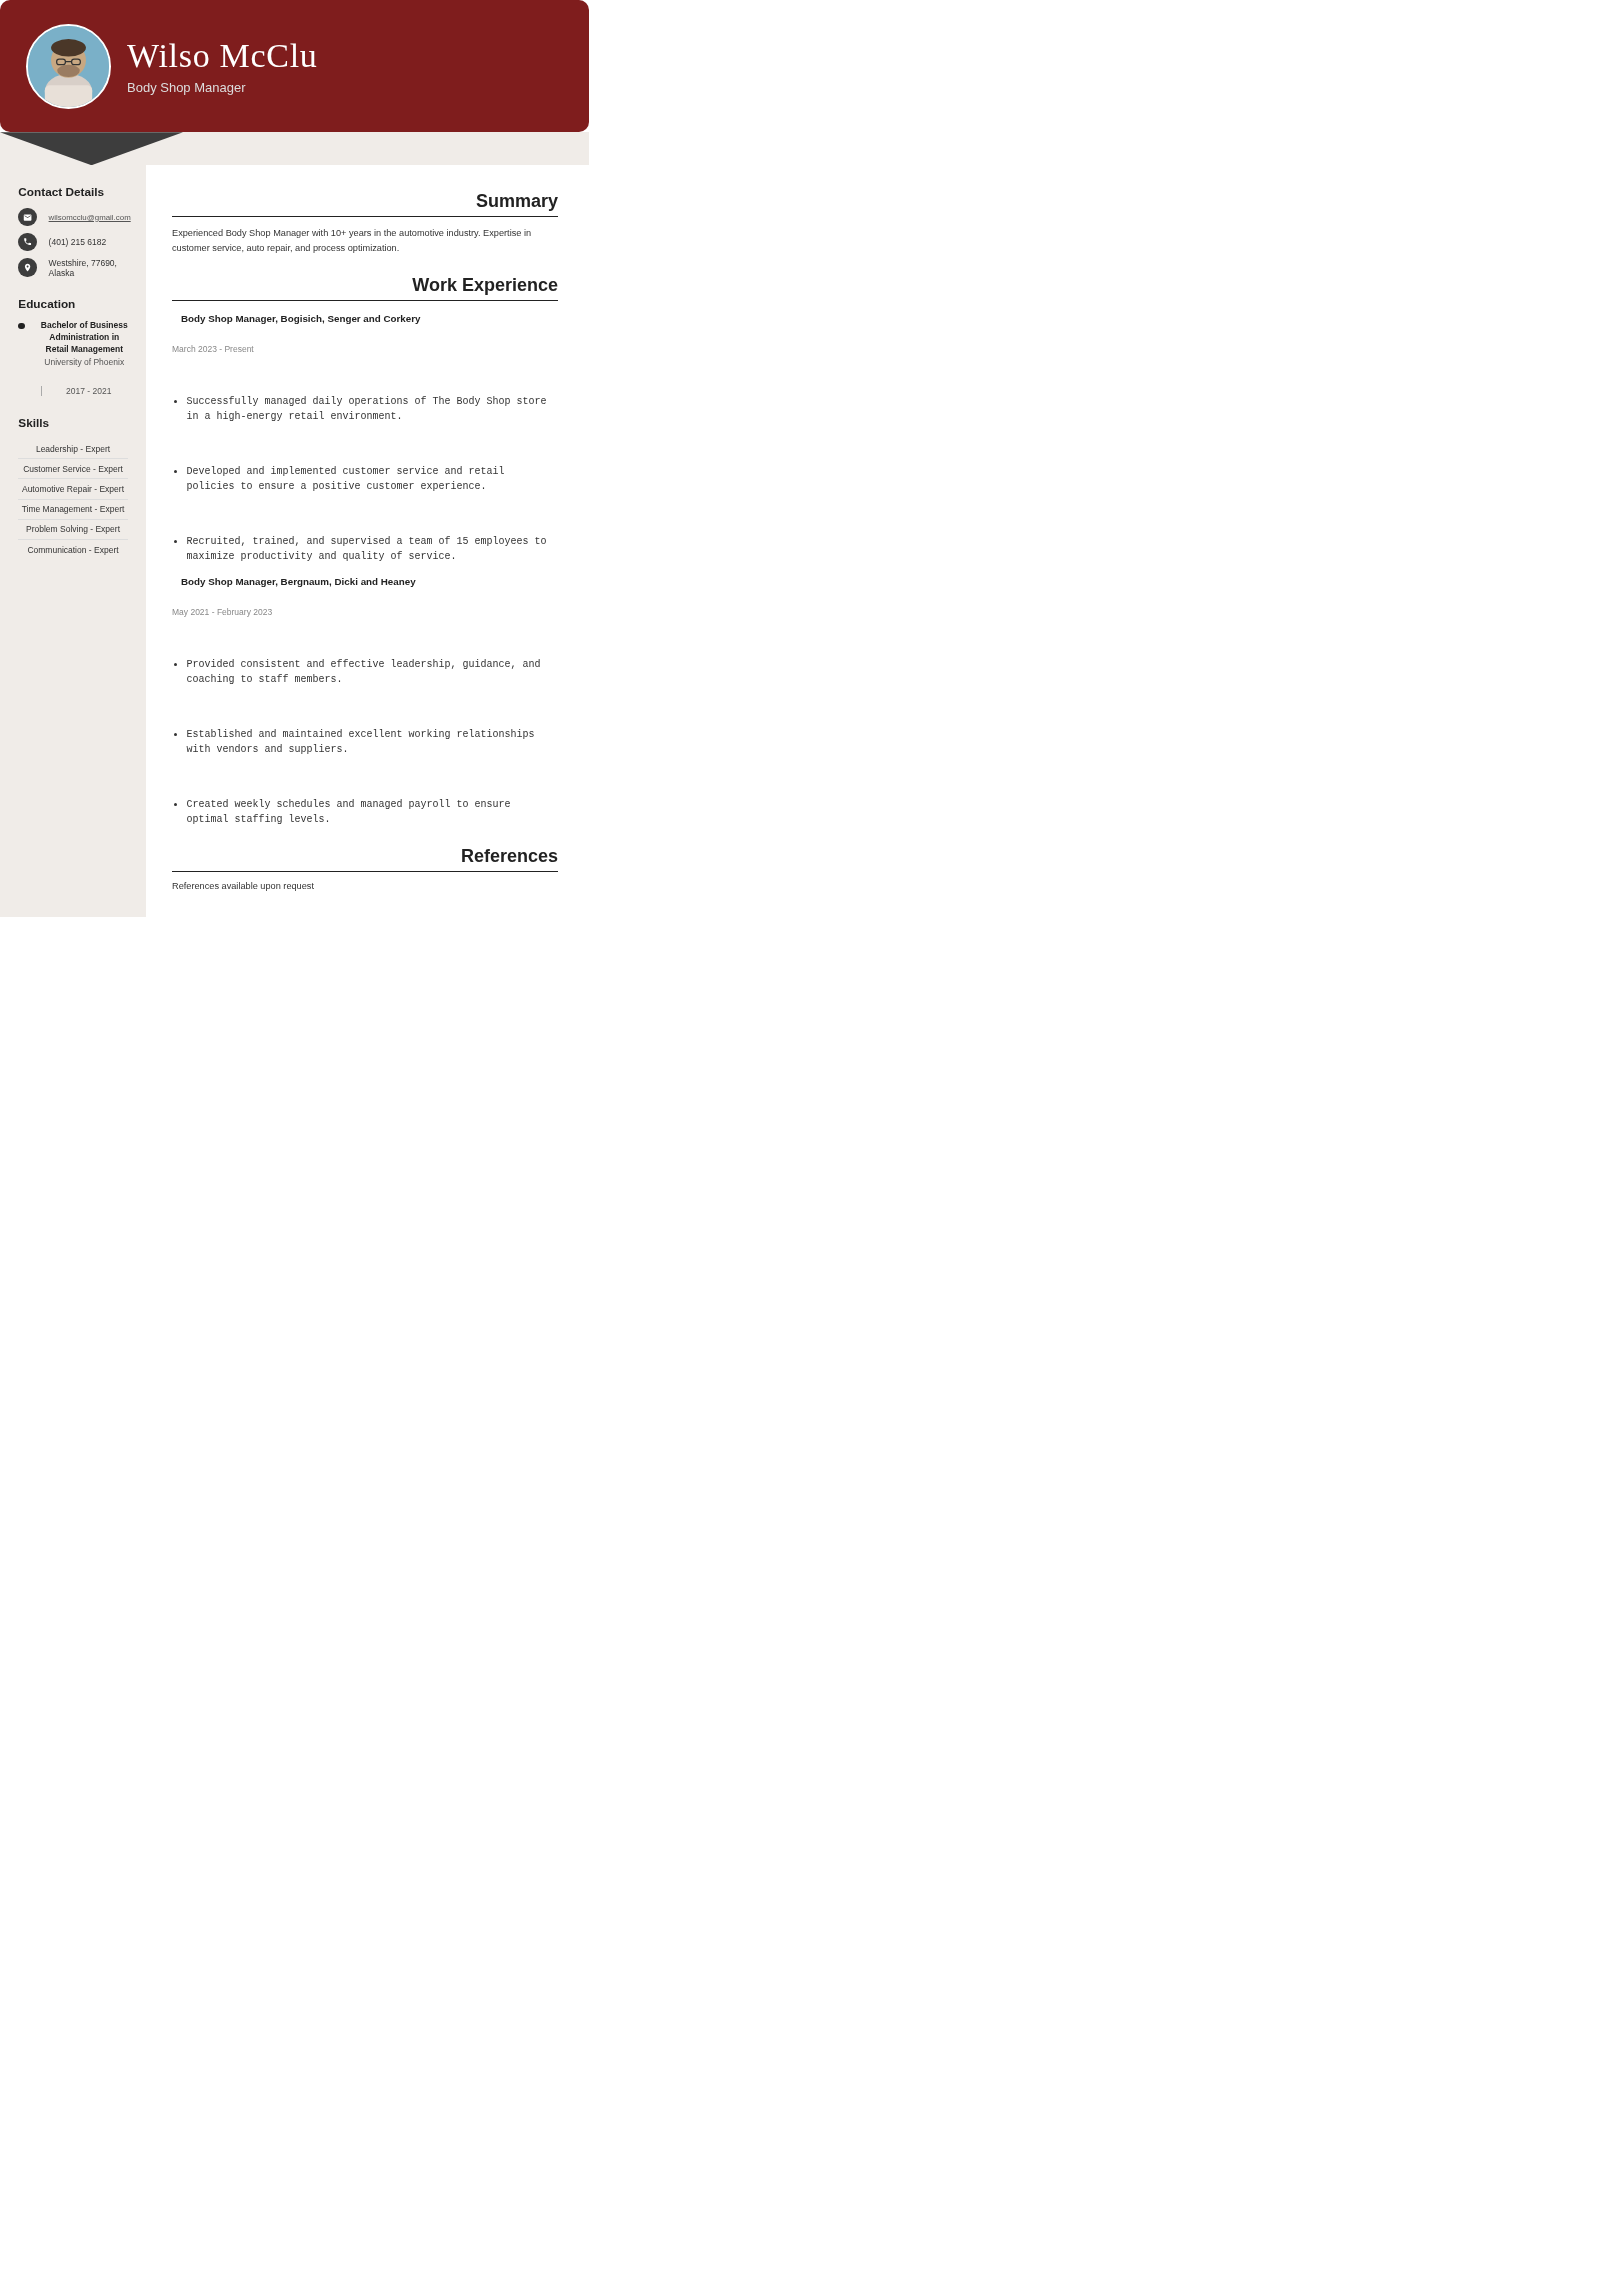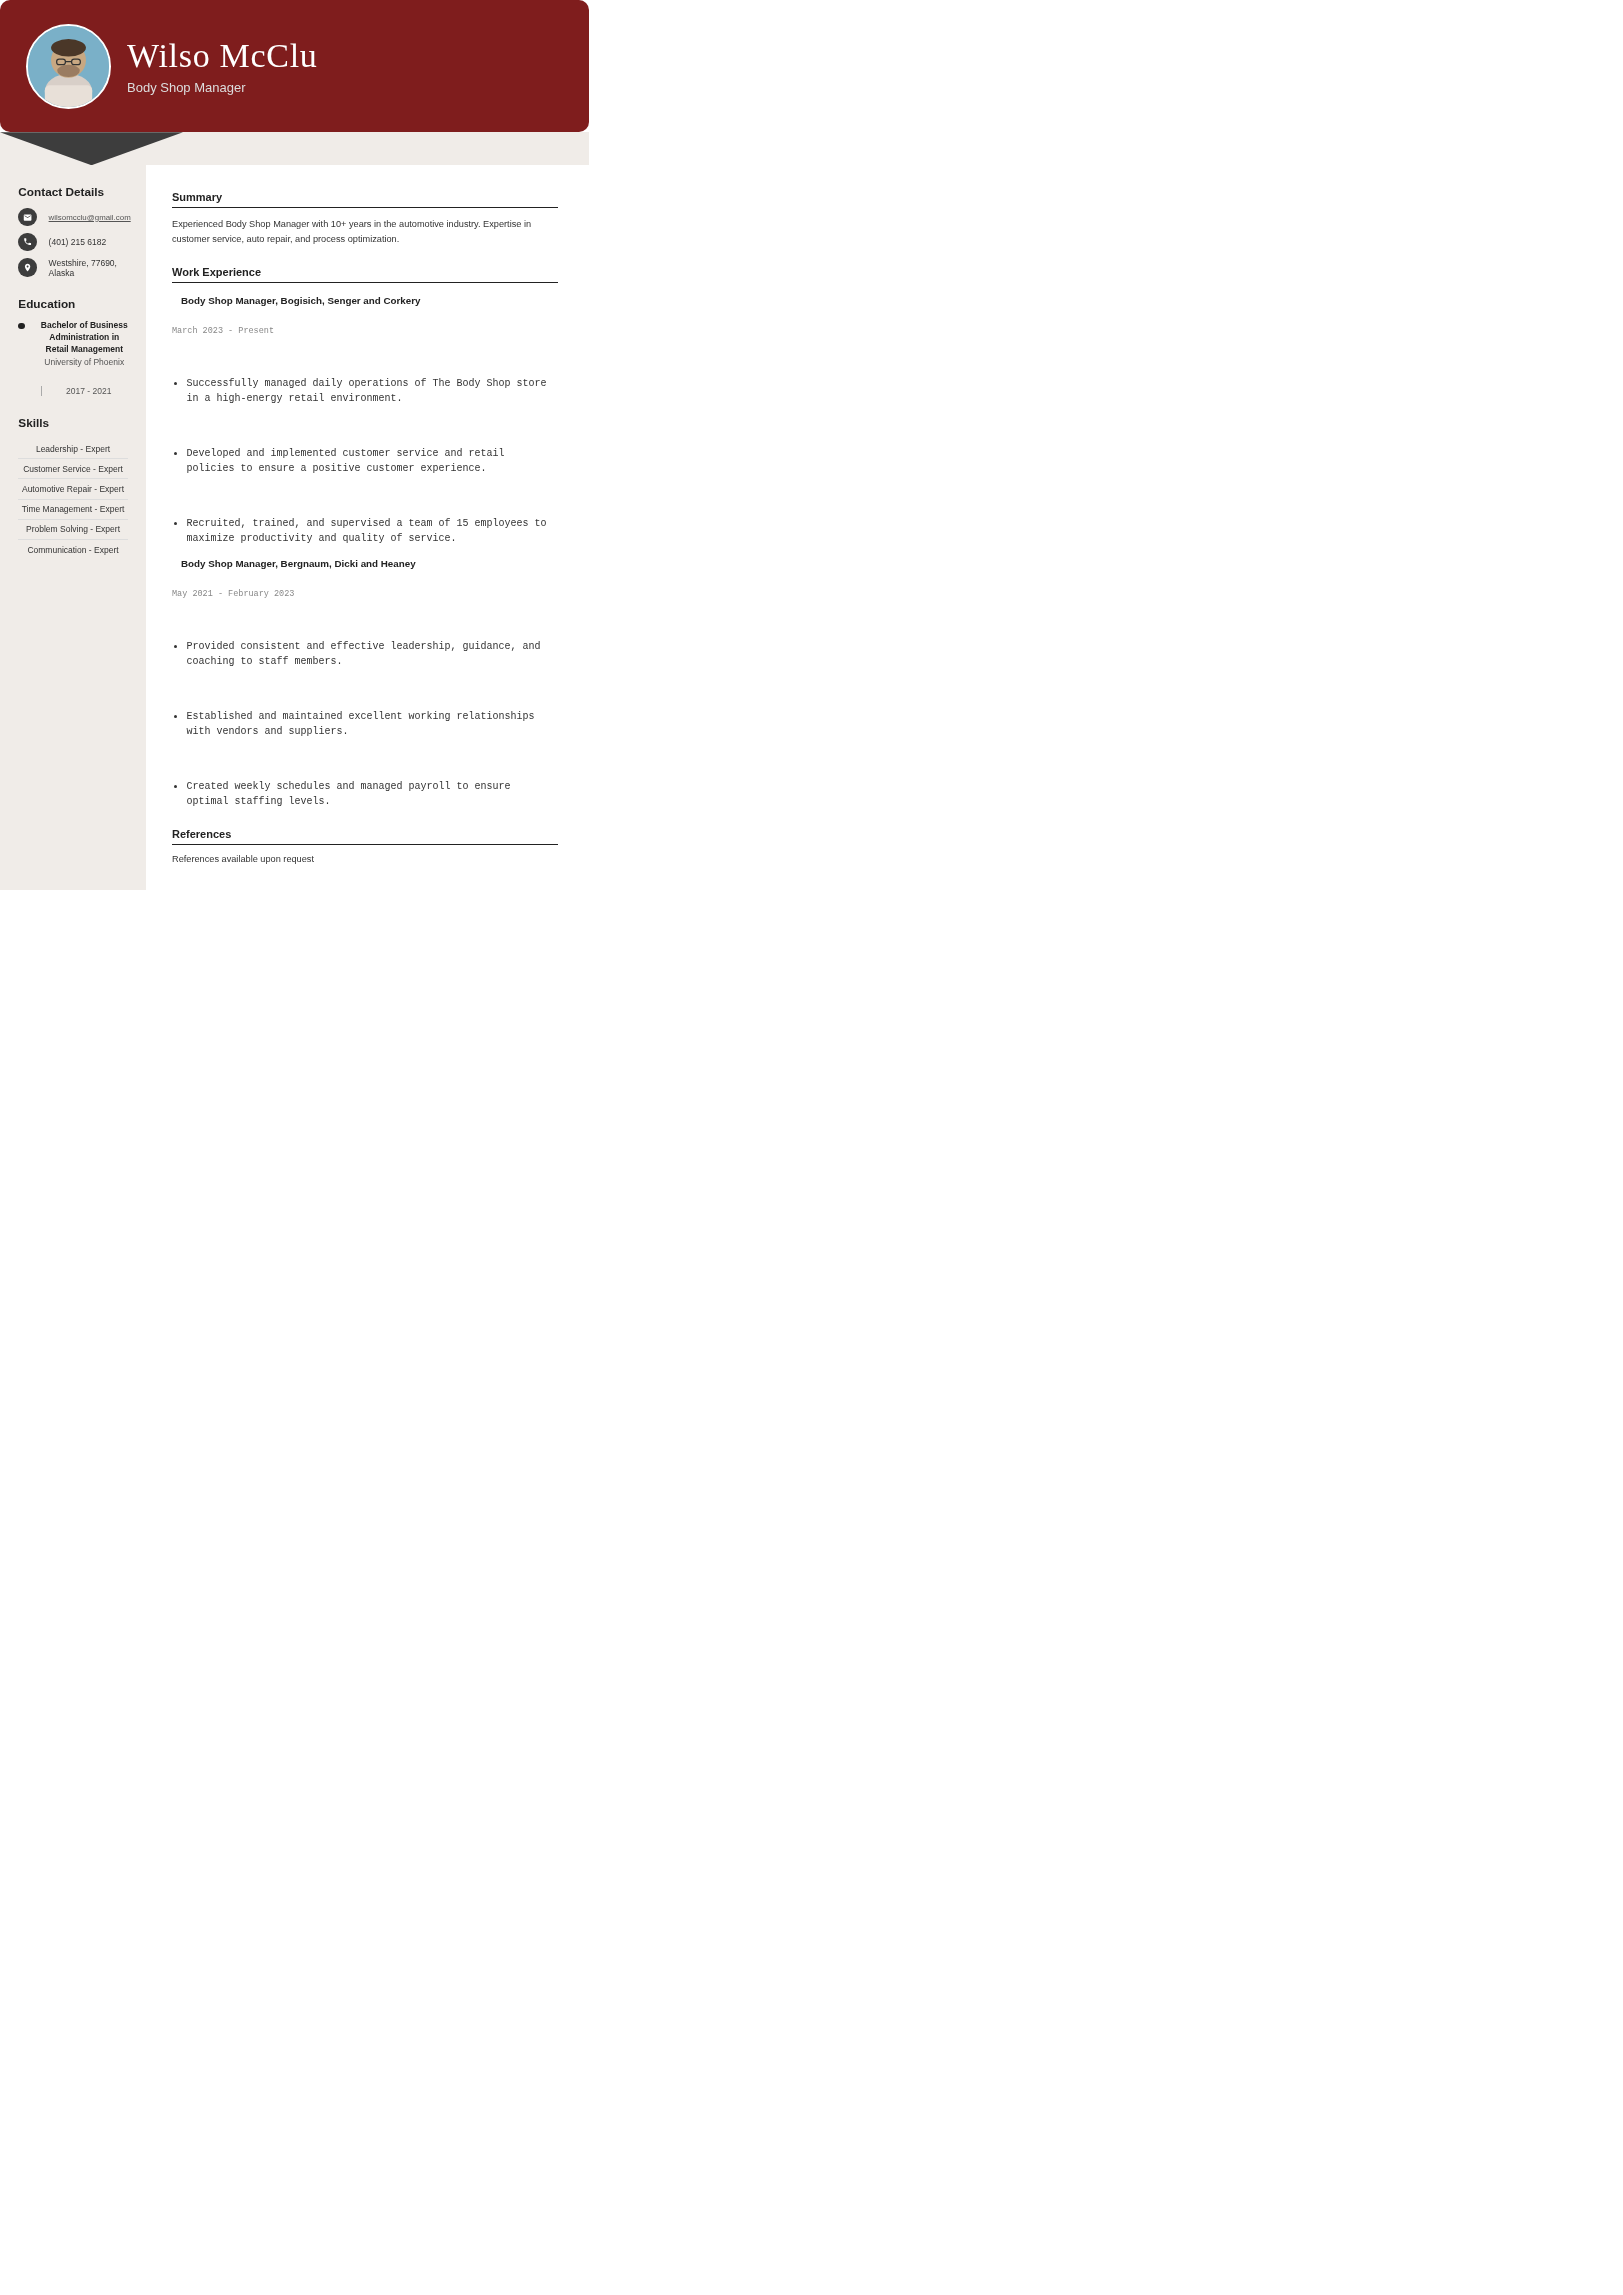--- a/index.html
+++ b/index.html
@@ -161,27 +161,28 @@
 
     
     .main-content {
       flex: 1;
       padding: 26px 31px 26px 26px;
       background: #fff;
     }
 
     .section-title {
       font-family: Arial, sans-serif;
-      font-size: 11px;
+      font-size: 18px;
       font-weight: 700;
       color: #222;
       border-bottom: 1.3px solid #222;
       padding-bottom: 3.9px;
       margin-bottom: 9.2px;
       margin-top: 19.6px;
+      text-align: right;
     }
     .section-title:first-child {
       margin-top: 0;
     }
 
     .summary-text {
       font-family: Arial, sans-serif;
       font-size: 9.2px;
       color: #333;
       line-height: 1.6;
@@ -190,21 +191,21 @@
     .job-title {
       font-family: Arial, sans-serif;
       font-size: 9.8px;
       font-weight: 700;
       color: #222;
       margin-bottom: 1.3px;
       margin-top: 11.8px;
       margin-left: 9px;
     }
     .job-date {
-      font-family: Liberation Mono, monospace;
+      font-family: Liberation Sans, sans-serif;
       font-size: 8.5px;
       color: #888;
       margin-bottom: 5.2px;
       margin-top: 20px;
     }
     .job-bullets {
       margin-left: 11.8px;
       padding-left: 2.6px;
     }
     .job-bullets li {

